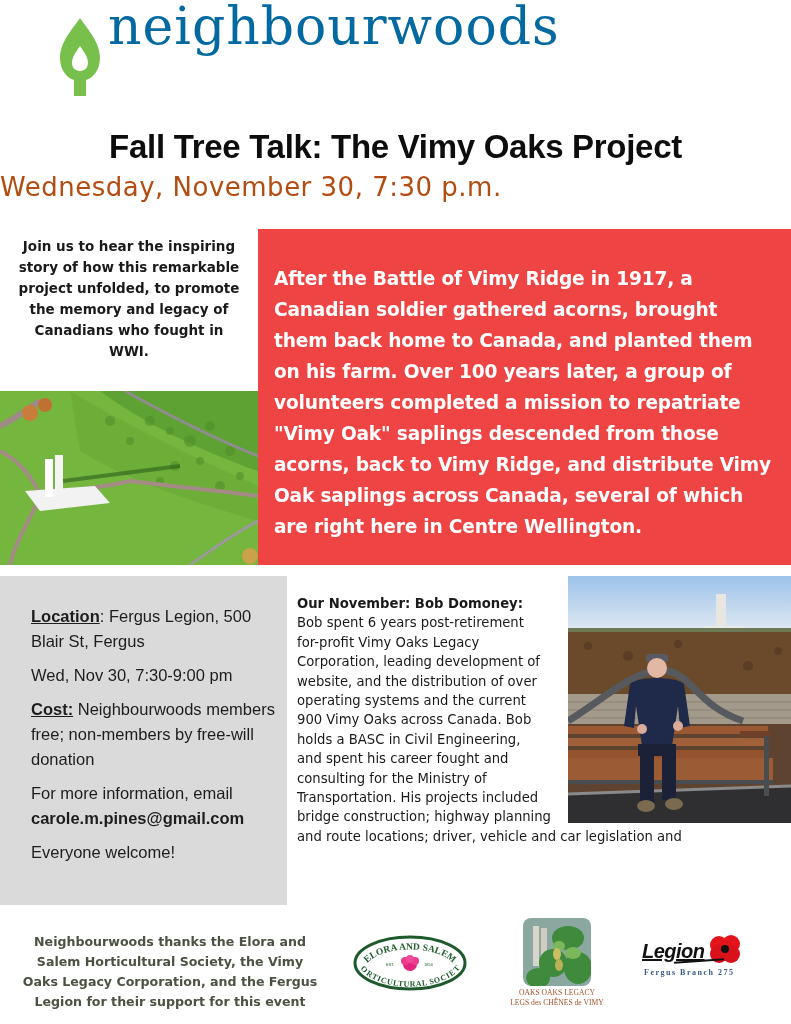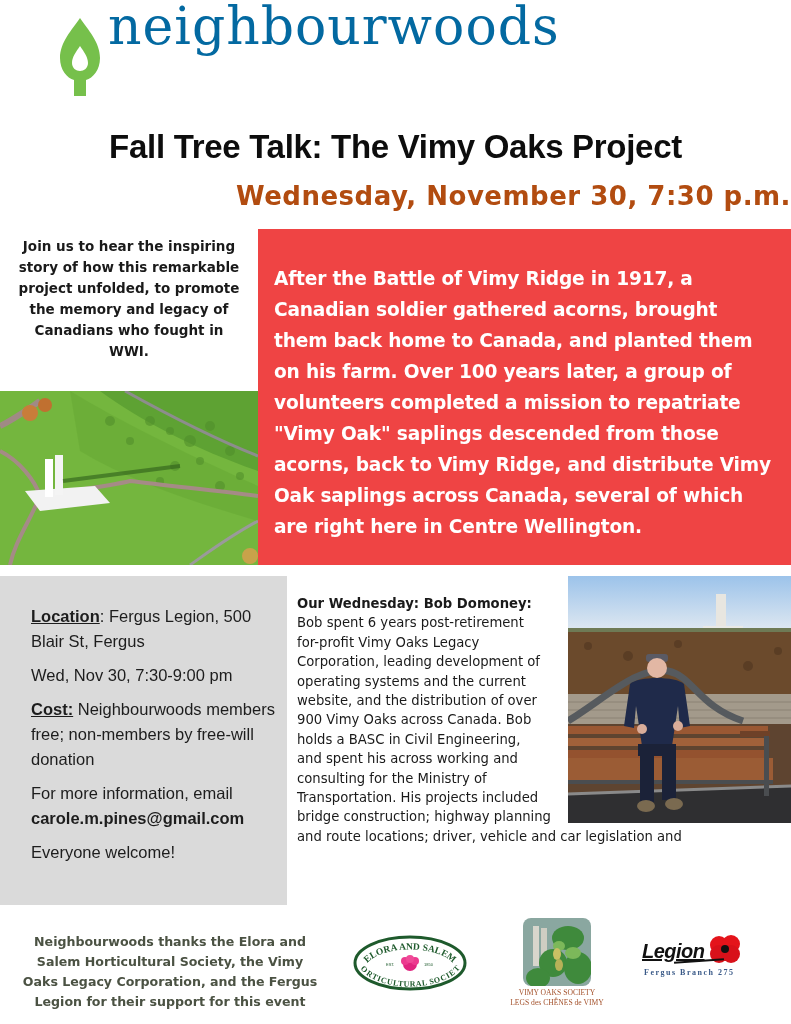--- a/index.html
+++ b/index.html
@@ -8,21 +8,21 @@
 
   .abs { position: absolute; }
 
   
   #logo { left: 60px; top: 14px; width: 680px; height: 90px; }
   #logo-mark { left: 0; top: 2px; width: 40px; height: 80px; }
   #logo-text { left: 48px; top: -14px; font-family: "DejaVu Serif", serif; font-size: 52px; color: #0369a1; letter-spacing: 1px; line-height: 1; white-space: nowrap; }
 
   
   #title { left: 0; top: 128px; width: 791px; text-align: center; font-family: "Liberation Sans", sans-serif; font-weight: bold; font-size: 33px; color: #0d0d0d; letter-spacing: -0.3px; }
-  #subtitle { left: 0; top: 172px; width: 791px; text-align: right; font-family: "DejaVu Sans", sans-serif; font-size: 26px; color: #b24c10; font-weight: 700; letter-spacing: 0.5px; margin-top: 9px; }
+  #subtitle { left: 0; top: 172px; width: 791px; text-align: left; font-family: "DejaVu Sans", sans-serif; font-size: 26px; color: #b24c10; font-weight: 400; letter-spacing: 0.5px; }
 
   
   #intro { left: 16px; top: 236px; width: 226px; text-align: center; font-family: "DejaVu Sans", sans-serif; font-weight: bold; font-size: 13.5px; line-height: 21px; color: #1a1a1a; }
 
   
   #aerial { left: 0; top: 391px; width: 258px; height: 174px; overflow: hidden; background: #6fb33a; }
 
   
   #story { left: 258px; top: 229px; width: 533px; height: 336px; background: #ef4444; padding: 34px 20px 0 16px; }
   #story-text { font-family: "DejaVu Sans", sans-serif; font-weight: bold; color: #ffffff; font-size: 18.6px; line-height: 31px; letter-spacing: -0.2px; }
@@ -117,29 +117,29 @@
     <span class="u-label">Cost:</span><span> Neighbourwoods members free; non-members by free-will donation</span>
   </p>
   <p>
     <span>For more information, email</span><br>
     <span class="email">carole.m.pines@gmail.com</span>
   </p>
   <p>Everyone welcome!</p>
 </div>
 
 <div id="presenter" class="abs">
-  <div class="heading">Our Wednesday: Bob Domoney:</div>
+  <div class="heading">Our November: Bob Domoney:</div>
   <div class="narrow">Bob spent 6 years post-retirement</div>
   <div class="narrow">for-profit Vimy Oaks Legacy</div>
   <div class="narrow">Corporation, leading development of</div>
+  <div class="narrow">website, and the distribution of over</div>
   <div class="narrow">operating systems and the current</div>
-  <div class="narrow">website, and the distribution of over</div>
   <div class="narrow">900 Vimy Oaks across Canada. Bob</div>
   <div class="narrow">holds a BASC in Civil Engineering,</div>
-  <div class="narrow">and spent his across working and</div>
+  <div class="narrow">and spent his career fought and</div>
   <div class="narrow">consulting for the Ministry of</div>
   <div class="narrow">Transportation. His projects included</div>
   <div class="narrow">bridge construction; highway planning</div>
   <div>and route locations; driver, vehicle and car legislation and</div>
 </div>
 
 <div id="bench" class="abs">
   <svg width="223" height="247" viewBox="0 0 223 247">
     <defs>
       <linearGradient id="sky" x1="0" y1="0" x2="0" y2="1">
@@ -228,21 +228,21 @@
       </g>
       <g fill="#7cb85a">
         <ellipse cx="50" cy="35" rx="8" ry="6"></ellipse>
         <ellipse cx="36" cy="28" rx="6" ry="5"></ellipse>
       </g>
       <ellipse cx="34" cy="36" rx="4" ry="6" fill="#c9c064"></ellipse>
       <ellipse cx="36" cy="47" rx="4" ry="6" fill="#b7b158"></ellipse>
     </svg>
   </div>
   <div id="vimy-cap" class="abs">
-    <div>VIMY OAKS SOCIETY</div>
+    <div>OAKS OAKS LEGACY</div>
     <div>LEGS des CHÊNES de VIMY</div>
   </div>
 </div>
 
 <div id="legion" class="abs">
   <div id="legion-word" class="abs">Legion</div>
   <div class="abs" style="left:68px; top:2px;">
     <svg width="34" height="30" viewBox="0 0 34 30">
       <circle cx="11" cy="11" r="9" fill="#e4141b"></circle>
       <circle cx="23" cy="10" r="9" fill="#e4141b"></circle>

